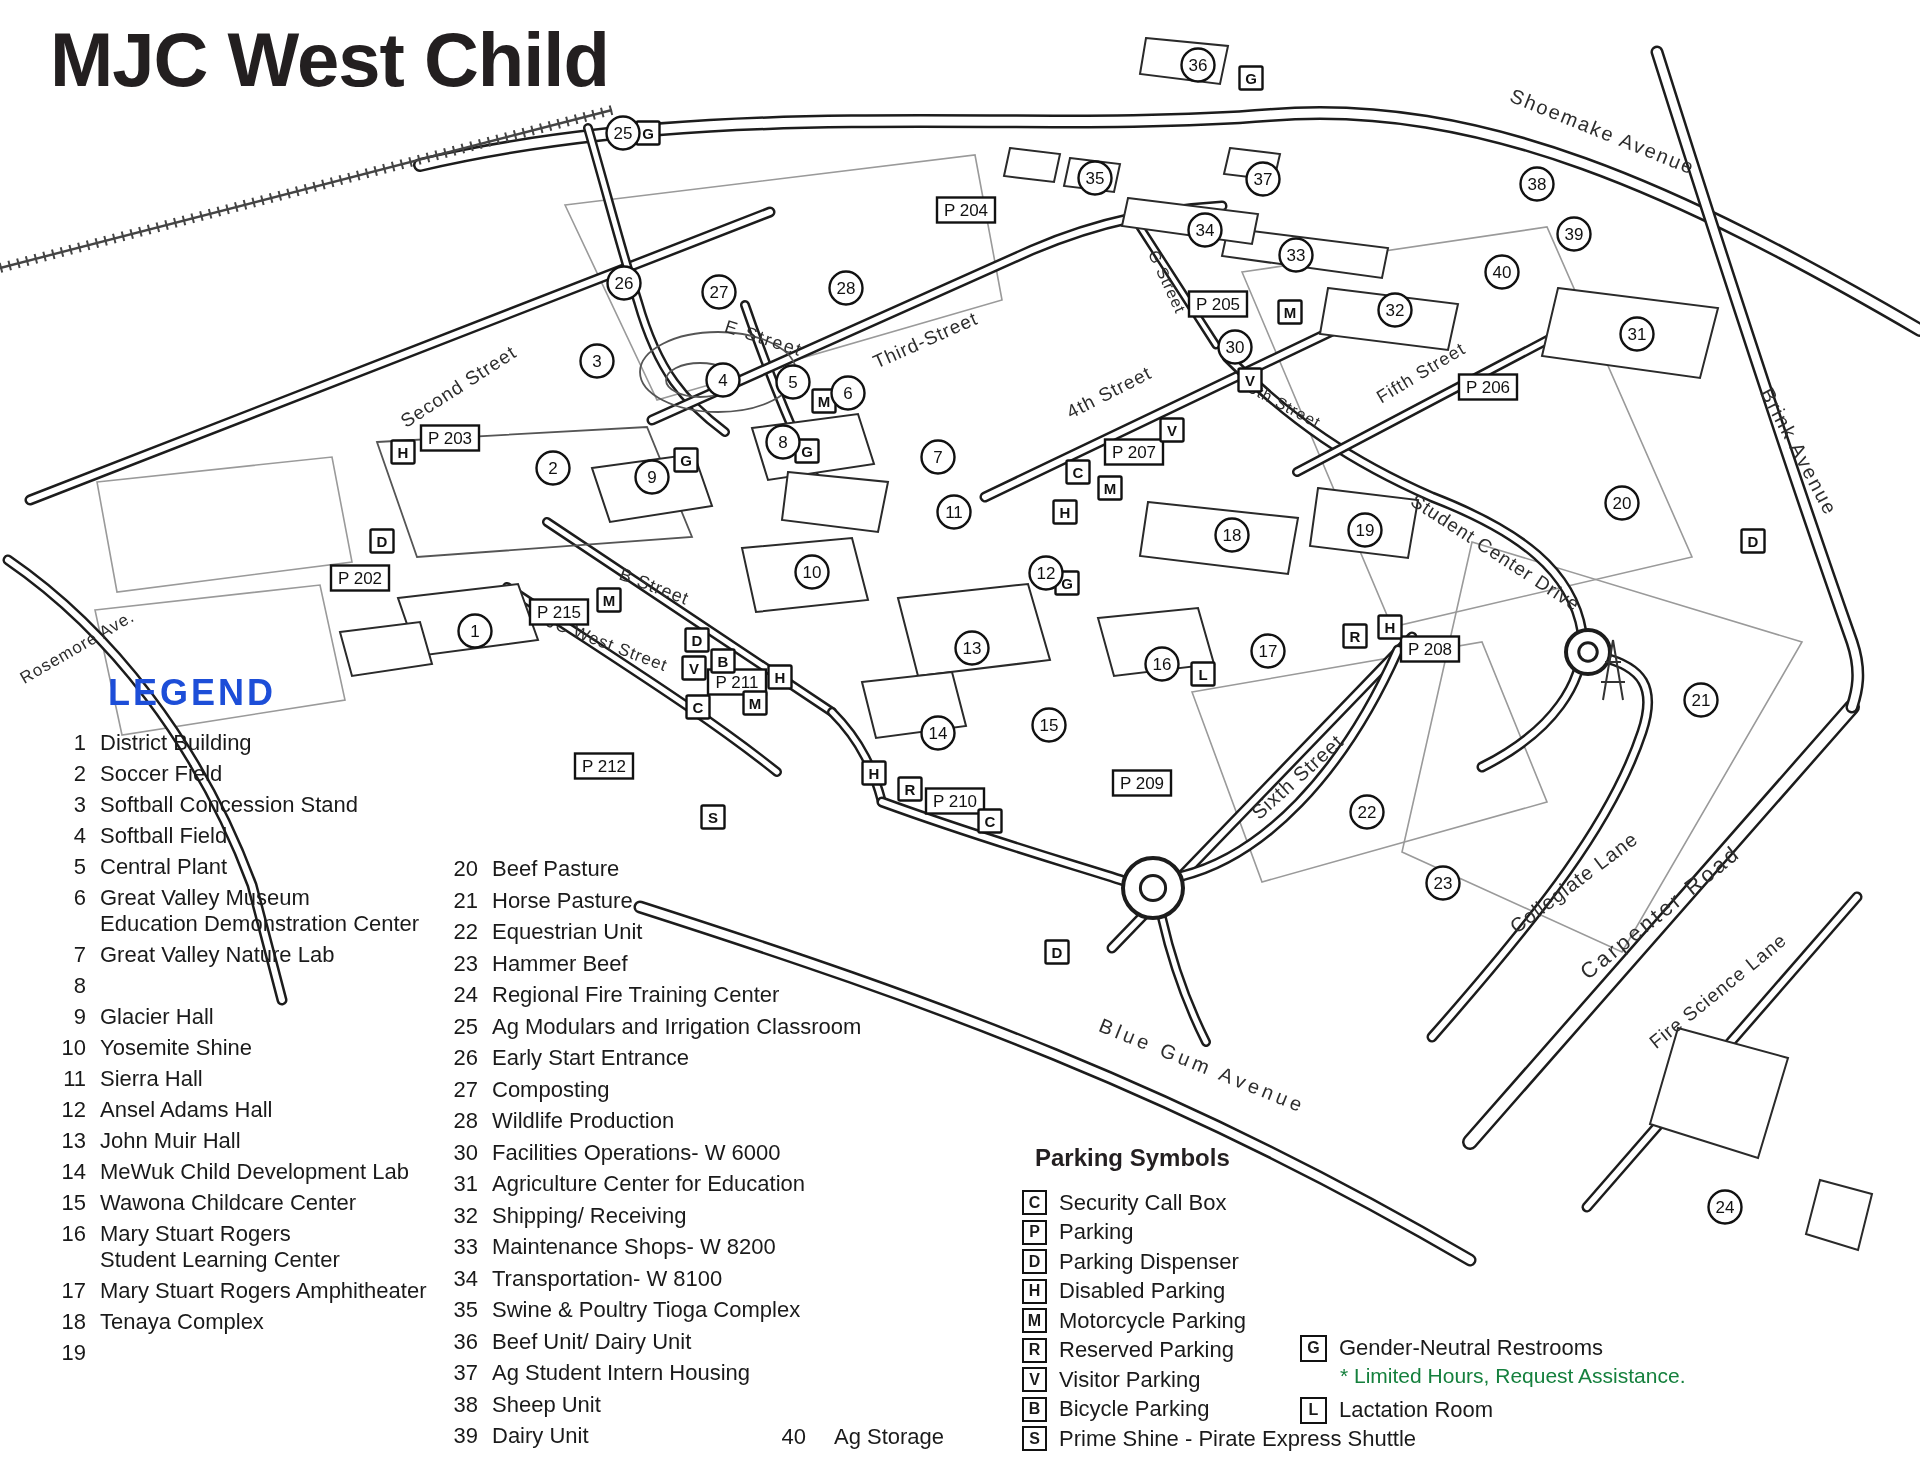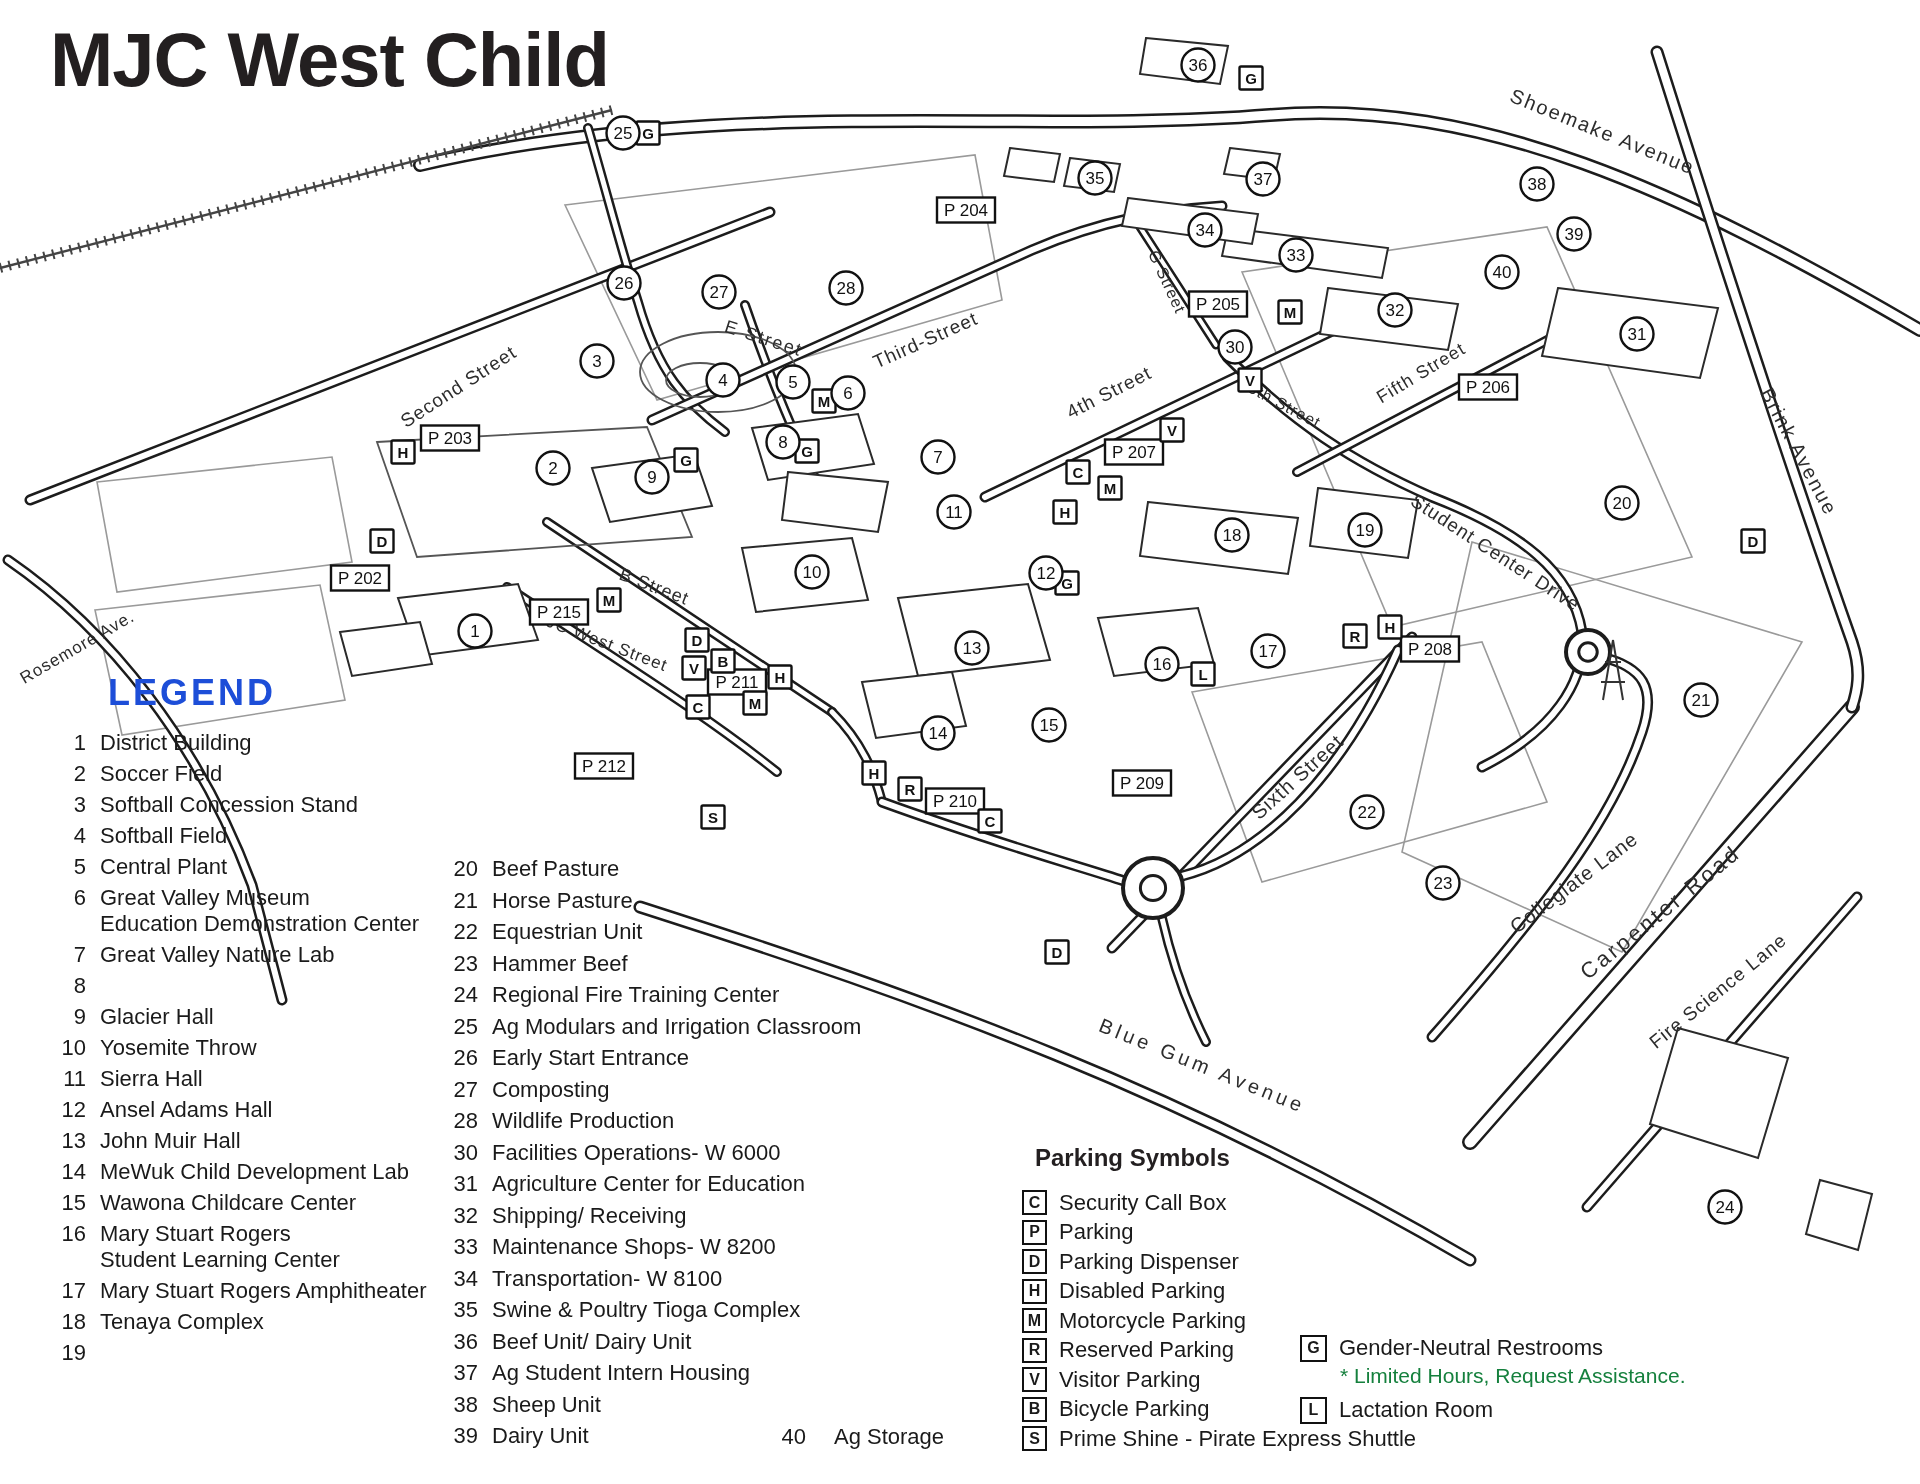--- a/index.html
+++ b/index.html
@@ -546,21 +546,21 @@
       </div>
       <div class="lrow">
         <span class="lnum">9</span>
         <span class="ltext">
           <div>Glacier Hall</div>
         </span>
       </div>
       <div class="lrow">
         <span class="lnum">10</span>
         <span class="ltext">
-          <div>Yosemite Throw</div>
+          <div>Yosemite Shine</div>
         </span>
       </div>
       <div class="lrow">
         <span class="lnum">11</span>
         <span class="ltext">
           <div>Sierra Hall</div>
         </span>
       </div>
       <div class="lrow">
         <span class="lnum">12</span>

